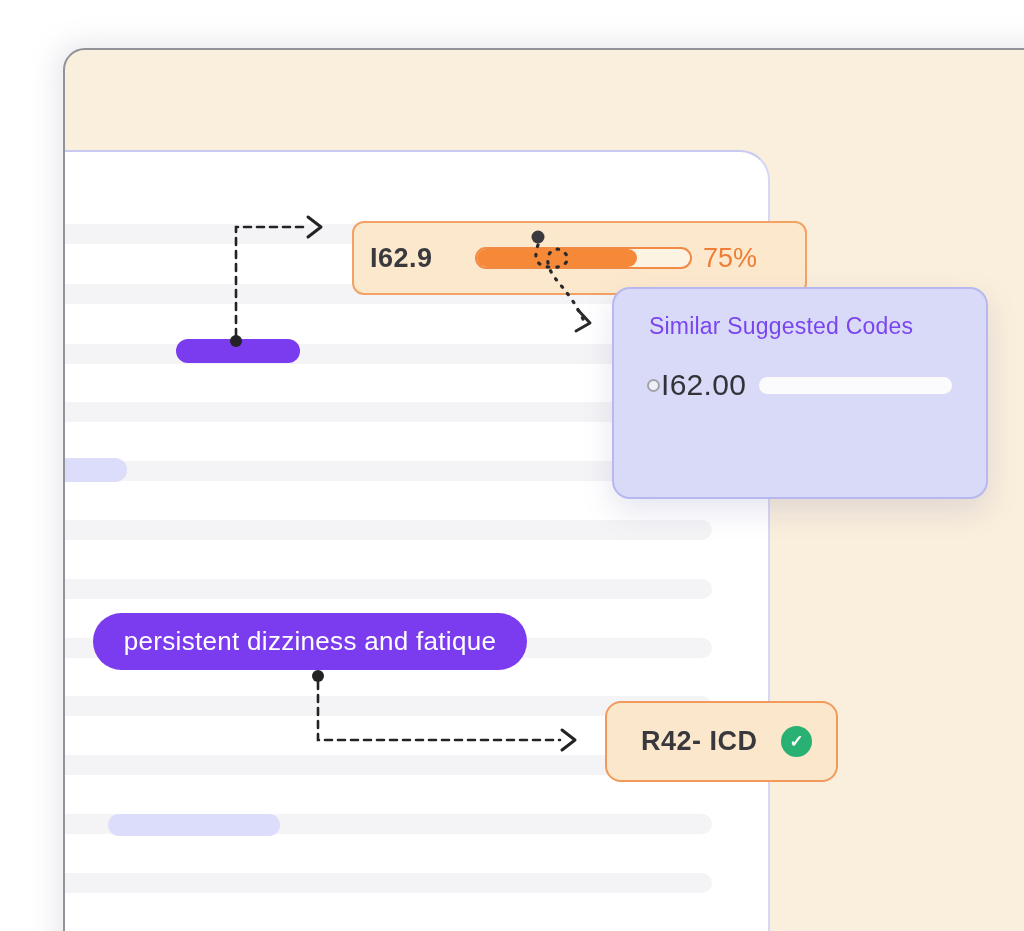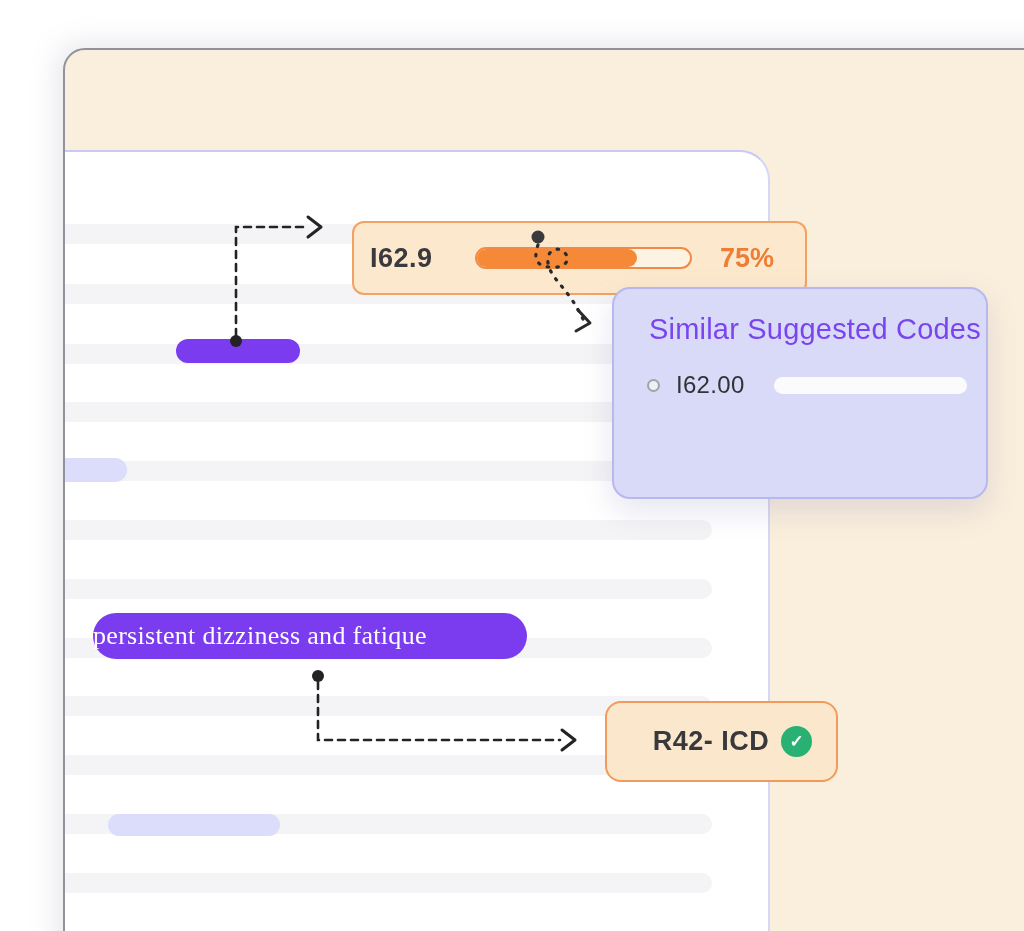--- a/index.html
+++ b/index.html
@@ -43,24 +43,24 @@
   .lav-pill.p2{left:43px;top:662px;width:172px;height:22px;border-radius:11px;}
 
   
   .highlight-bar{
     position:absolute;left:176px;top:339px;
     width:124px;height:24px;border-radius:12px;
     background:#7B3BEE;
   }
   .highlight-pill{
     position:absolute;left:93px;top:613px;
-    width:434px;height:46px;border-radius:31px;
+    width:434px;height:57px;border-radius:31px;
     background:#7B3BEE;
-    display:flex;align-items:center;
-    color:#ffffff;font-size:26px;letter-spacing:0.3px;font-family:Liberation Serif, serif;
+    display:flex;align-items:center;justify-content:center;
+    color:#ffffff;font-size:26px;letter-spacing:0.3px;
   }
 
   
   .code-badge{
     position:absolute;left:352px;top:187px;
     width:455px;height:74px;box-sizing:border-box;
     background:#FCE9CD;
     border:2px solid #F2A263;
     border-radius:12px;
     margin-top:34px;
@@ -74,65 +74,65 @@
     position:absolute;left:121px;top:24px;
     width:217px;height:22px;box-sizing:border-box;
     border:2px solid #F08A44;border-radius:12px;
     background:#FDF3E2;
   }
   .progress-fill{
     height:100%;width:76%;
     background:#F68938;border-radius:10px;
   }
   .confidence-label{
-    position:absolute;left:366px;top:0;height:70px;
+    position:absolute;left:349px;top:0;height:70px;
     display:flex;align-items:center;
-    font-size:27px;font-weight:bold;color:#EF7D35;
+    font-size:27px;font-weight:normal;color:#EF7D35;
   }
 
   
   .suggest-card{
     position:absolute;left:612px;top:287px;
     width:376px;height:212px;box-sizing:border-box;
     background:#D9DAF8;
     border:2px solid #B7B8F0;
     border-radius:18px;
     box-shadow:0 12px 30px rgba(110,110,170,0.18);
   }
   .suggest-title{
     position:absolute;left:35px;top:24px;
-    font-size:29px;font-weight:500;color:#7A45EE;letter-spacing:0.2px;text-align:center;
+    font-size:23px;font-weight:500;color:#7A45EE;letter-spacing:0.2px;text-align:center;
   }
   .suggest-rows{position:absolute;left:0;top:78px;width:100%;}
   .suggest-row{
     height:36px;display:flex;align-items:center;
     padding-left:33px;cursor:pointer;
   }
   .radio-dot{
     width:13px;height:13px;border-radius:50%;
     border:2px solid #A3A4AA;background:#EFEFF8;
     box-sizing:border-box;flex:0 0 auto;
   }
   .row-code{
-    margin-left:16px;font-size:24px;color:#323237;
+    margin-left:1px;font-size:30px;color:#323237;
     width:92px;letter-spacing:0.3px;
   }
   .row-skeleton{
     margin-left:6px;width:193px;height:17px;
     background:#FBFBFE;border-radius:9px;flex:0 0 auto;
   }
 
   
   .result-badge{
     position:absolute;left:605px;top:701px;
     width:233px;height:81px;box-sizing:border-box;
     background:#FBE8CC;
     border:2px solid #F29A5C;
     border-radius:16px;
-    display:flex;align-items:center;text-align:center;
+    display:flex;align-items:center;
   }
   .result-code{
     margin-left:34px;
     font-size:27px;font-weight:bold;color:#39393D;letter-spacing:0.5px;
     flex:1 1 auto;
   }
   .check-circle{
     margin-right:24px;
     width:31px;height:31px;border-radius:50%;
     background:#29B173;

